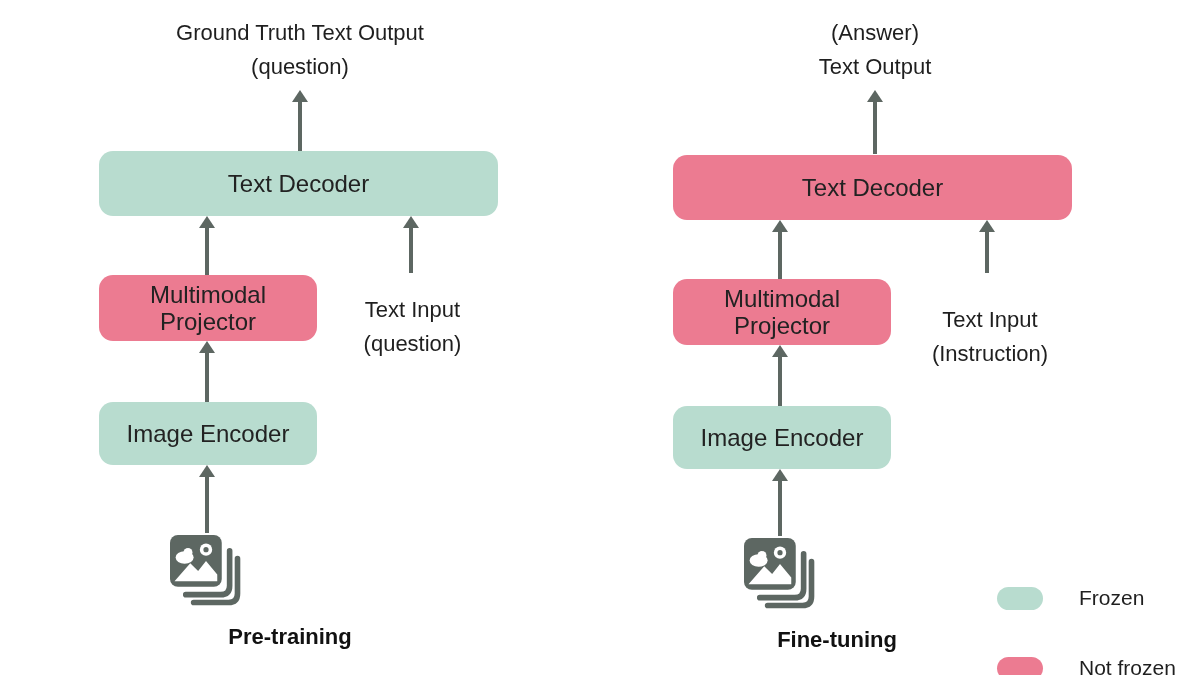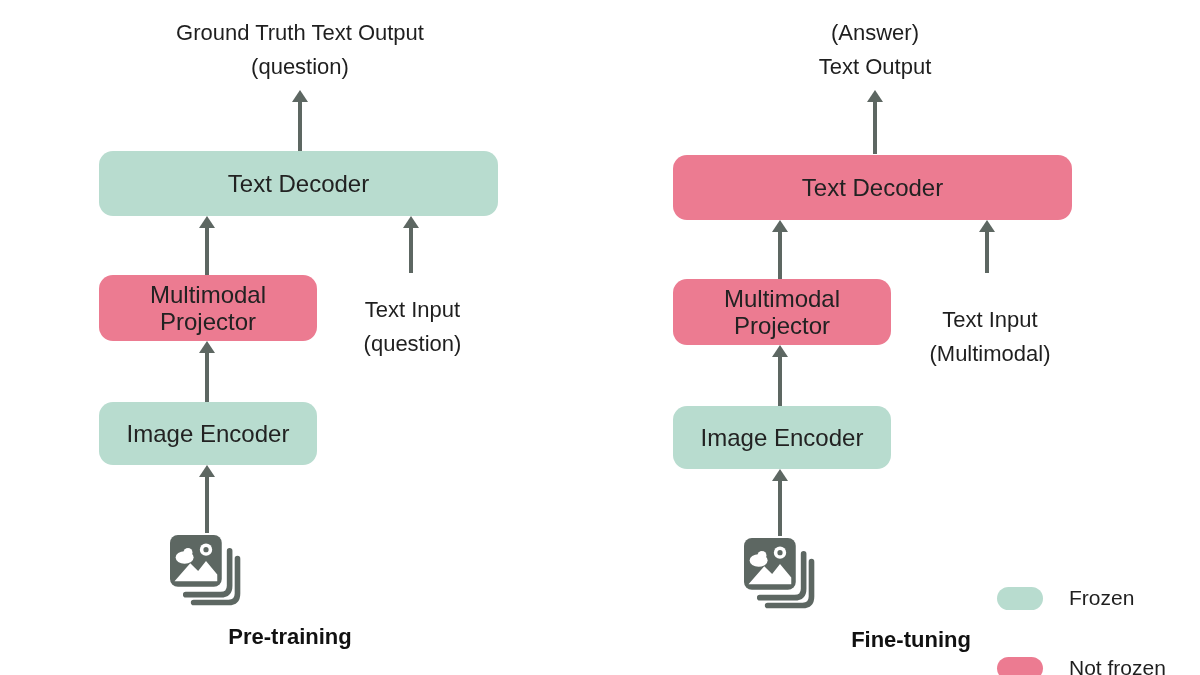--- a/index.html
+++ b/index.html
@@ -68,21 +68,21 @@
   }
 
   
   .img-icon{position:absolute;color:var(--icon);}
 
   
   .legend-row{
     position:absolute;
     display:flex;
     align-items:center;
-    gap:26px;
+    gap:36px;
   }
   .legend-pill{
     width:46px;height:23px;
     border-radius:12px;
     flex:0 0 auto;
   }
   .legend-label{
     font-size:21px;
     color:var(--text);
     white-space:nowrap;
@@ -155,21 +155,21 @@
 
     <div class="arrow" style="left:778px;top:232px;height:47px;"></div>
     <div class="arrow" style="left:985px;top:232px;height:41px;"></div>
 
     <div class="block" style="left: 673px; top: 279px; width: 218px; height: 66px; background: rgb(236, 123, 145);">
       <span class="block-label narrow">Multimodal Projector</span>
     </div>
 
     <div class="io-label" style="left:910px;top:303px;width:160px;">
       <div>Text Input</div>
-      <div>(Multimodal)</div>
+      <div>(Instruction)</div>
     </div>
 
     <div class="arrow" style="left:778px;top:357px;height:49px;"></div>
 
     <div class="block" style="left: 673px; top: 406px; width: 218px; height: 63px; background: rgb(184, 220, 207);">
       <span class="block-label">Image Encoder</span>
     </div>
 
     <div class="arrow" style="left:778px;top:481px;height:55px;"></div>
 
@@ -177,21 +177,21 @@
       <path d="M14 53 H45 Q53 53 53 45 V14" fill="none" stroke="currentColor" stroke-width="5" stroke-linecap="round"></path>
       <path d="M21 60 H52 Q60 60 60 52 V21" fill="none" stroke="currentColor" stroke-width="5" stroke-linecap="round"></path>
       <rect x="0" y="0" width="46" height="46" rx="7" fill="currentColor"></rect>
       <ellipse cx="13" cy="20" rx="8" ry="5.5" fill="#ffffff"></ellipse>
       <circle cx="16" cy="15.5" r="4" fill="#ffffff"></circle>
       <circle cx="32" cy="13" r="5.5" fill="#ffffff"></circle>
       <circle cx="32" cy="13" r="2.3" fill="currentColor"></circle>
       <path d="M4 41 L18 25 L25 32 L32 23 L42 35 L42 41 Z" fill="#ffffff"></path>
     </svg>
 
-    <div class="caption" style="left:761px;top:627px;width:300px;">Fine-tuning</div>
+    <div class="caption" style="left:687px;top:627px;width:300px;">Fine-tuning</div>
   </div>
 
   <div>
     <div class="legend-row" style="left:997px;top:586px;">
       <div class="legend-pill" style="background: rgb(184, 220, 207);"></div>
       <div class="legend-label">Frozen</div>
     </div>
     <div class="legend-row" style="left:997px;top:656px;">
       <div class="legend-pill" style="background: rgb(236, 123, 145);"></div>
       <div class="legend-label">Not frozen</div>

